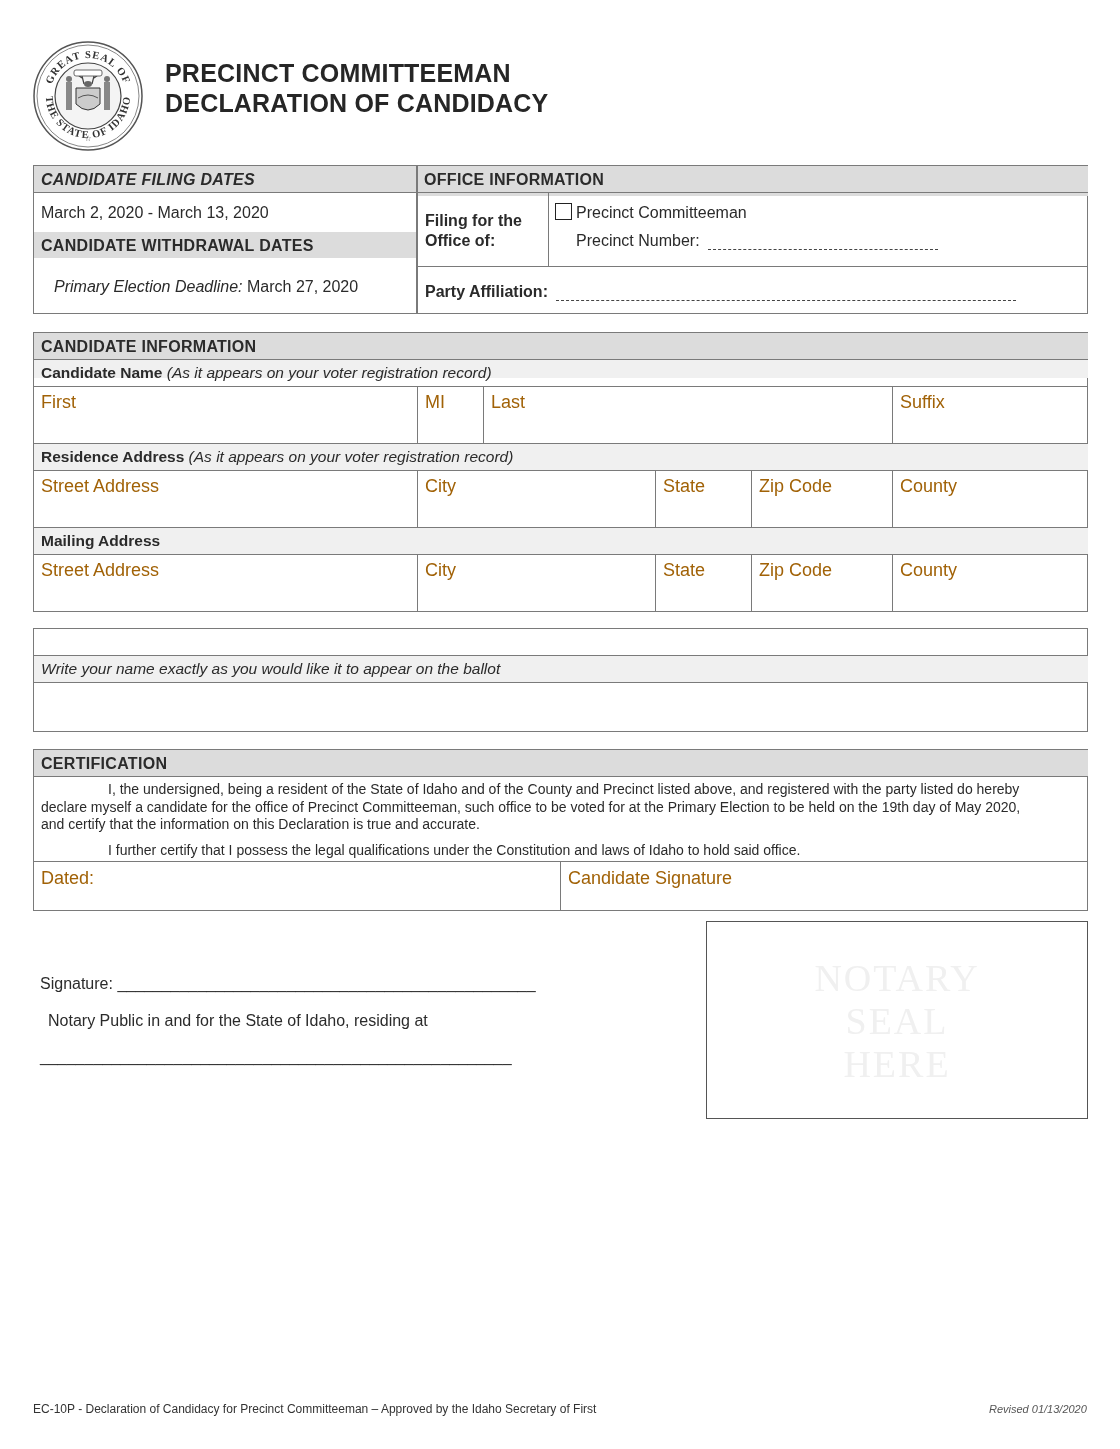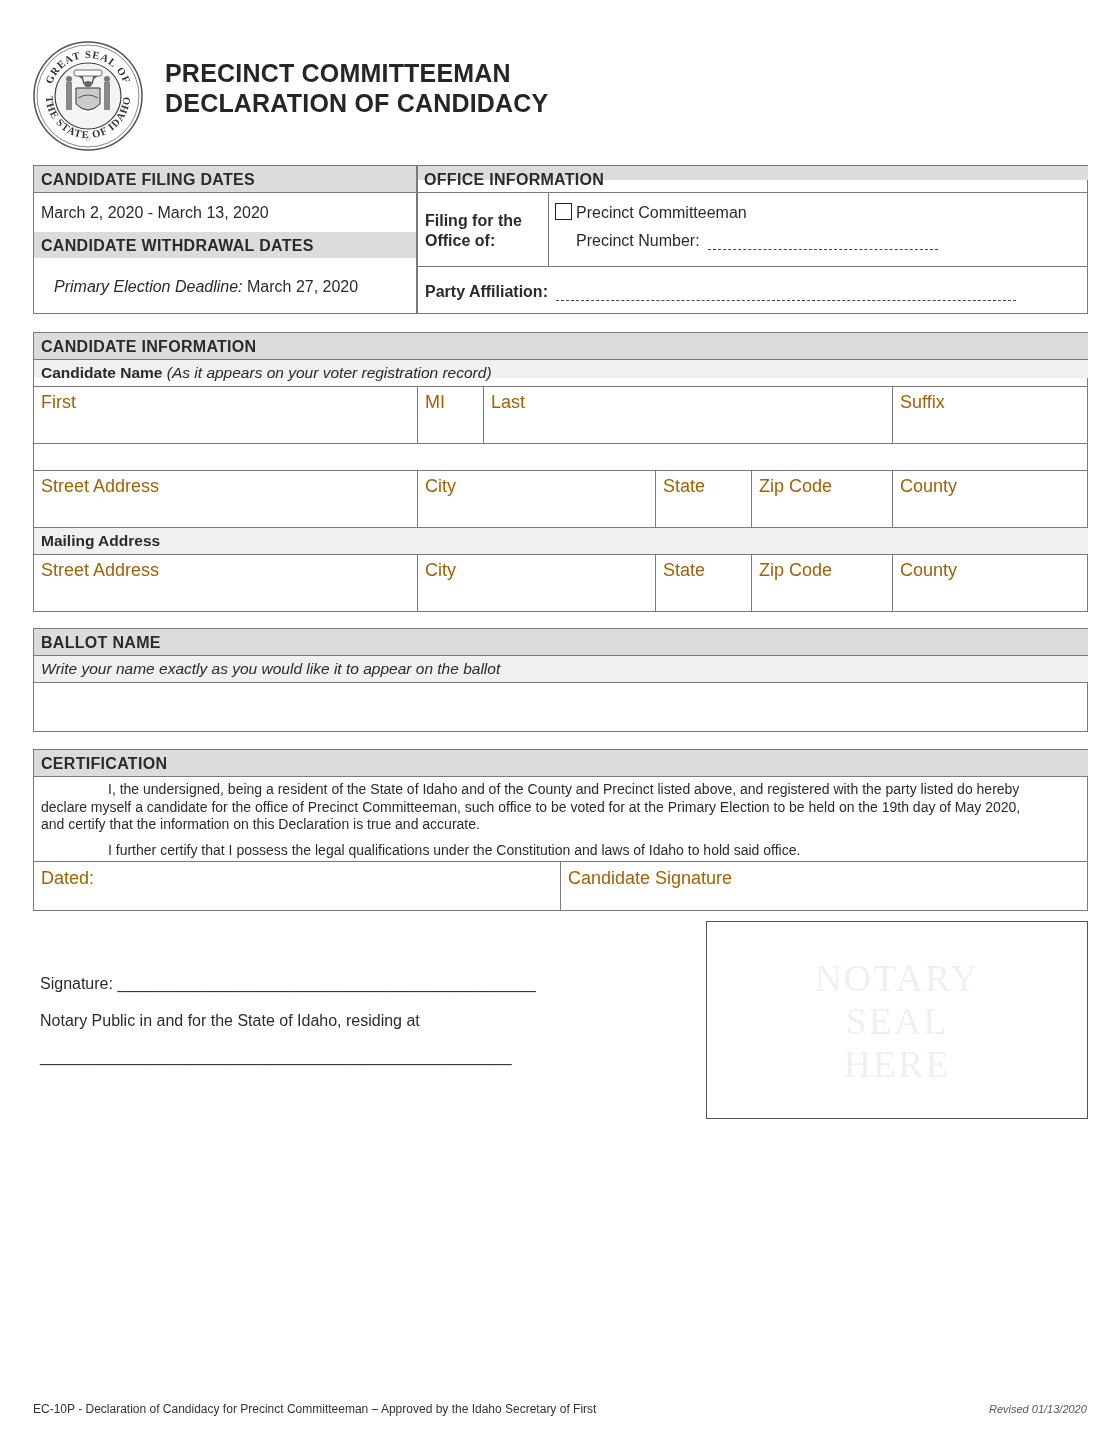--- a/index.html
+++ b/index.html
@@ -64,25 +64,25 @@
   </svg>
 </div>
 
 <div class="abs title">
   <div>PRECINCT COMMITTEEMAN</div>
   <div>DECLARATION OF CANDIDACY</div>
 </div>
 
 <div class="abs box" style="left:33px; top:165px; width:1055px; height:149px;">
 
-  <div class="abs hdr" style="left:0; top:0; width:382px; height:26px;">
+  <div class="abs hdr" style="left:0; top:0; width:382px; height:26px;font-style:italic;">
     <span class="txt" style="left:7px; top:5px;">CANDIDATE FILING DATES</span>
   </div>
 
-  <div class="abs hdr" style="left:383px; top:0; width:671px; height:14px;">
+  <div class="abs hdr" style="left:383px; top:0; width:671px; height:30px;">
     <span class="txt" style="left:7px; top:5px;">OFFICE INFORMATION</span>
   </div>
   <div class="line" style="left:0; top:26px; width:1054px; height:1px;"></div>
 
   <div class="line" style="left:382px; top:0; width:1.5px; height:147px;"></div>
 
   <span class="txt" style="left:7px; top:38px; font-size:16px;">March 2, 2020 - March 13, 2020</span>
   <div class="abs" style="left:0; top:66px; width:382px; height:26px; background:#dcdcdc;">
     <span class="txt b" style="left:7px; top:5px; font-size:16px; letter-spacing:0.3px;">CANDIDATE WITHDRAWAL DATES</span>
   </div>
@@ -133,20 +133,23 @@
   <div class="line" style="left:449px; top:54px; width:1px; height:56px;"></div>
   <div class="abs" style="left:450px; top:54px; width:408px; height:56px;">
     <span class="txt small" style="left:7px; top:5px;">Last</span>
   </div>
   <div class="line" style="left:858px; top:54px; width:1px; height:56px;"></div>
   <div class="abs" style="left:859px; top:54px; width:195px; height:56px;">
     <span class="txt small" style="left:7px; top:5px;">Suffix</span>
   </div>
   <div class="line" style="left:0; top:110px; width:1054px; height:1px;"></div>
 
+  <div class="abs subhdr" style="left:0; top:111px; width:1054px; height:26px;">
+    <span class="txt" style="left:7px; top:4px;"><span class="b">Residence Address</span> <span class="it">(As it appears on your voter registration record)</span></span>
+  </div>
   <div class="line" style="left:0; top:137px; width:1054px; height:1px;"></div>
 
   <div class="abs" style="left:0; top:138px; width:383px; height:56px;">
     <span class="txt small" style="left:7px; top:5px;">Street Address</span>
   </div>
   <div class="line" style="left:383px; top:138px; width:1px; height:56px;"></div>
   <div class="abs" style="left:384px; top:138px; width:237px; height:56px;">
     <span class="txt small" style="left:7px; top:5px;">City</span>
   </div>
   <div class="line" style="left:621px; top:138px; width:1px; height:56px;"></div>
@@ -183,23 +186,20 @@
   <div class="abs" style="left:718px; top:222px; width:140px; height:56px;">
     <span class="txt small" style="left:7px; top:5px;">Zip Code</span>
   </div>
   <div class="line" style="left:858px; top:222px; width:1px; height:56px;"></div>
   <div class="abs" style="left:859px; top:222px; width:195px; height:56px;">
     <span class="txt small" style="left:7px; top:5px;">County</span>
   </div>
 </div>
 
 <div class="abs box" style="left:33px; top:628px; width:1055px; height:104px;">
-  <div class="abs hdr" style="left:0; top:0; width:1054px; height:26px;">
-    <span class="txt" style="left:7px; top:5px;">BALLOT NAME</span>
-  </div>
   <div class="line" style="left:0; top:26px; width:1054px; height:1px;"></div>
   <div class="abs subhdr" style="left:0; top:27px; width:1054px; height:26px;padding-left:36px;">
     <span class="txt it" style="left:7px; top:4px;">Write your name exactly as you would like it to appear on the ballot</span>
   </div>
   <div class="line" style="left:0; top:53px; width:1054px; height:1px;"></div>
   <div class="abs" style="left:0; top:54px; width:1054px; height:48px;">
     <span class="txt" style="left:7px; top:14px; font-size:15px;"></span>
   </div>
 </div>
 
@@ -221,21 +221,21 @@
     <span class="txt small" style="left:7px; top:6px;">Dated:</span>
   </div>
   <div class="line" style="left:526px; top:112px; width:1px; height:48px;"></div>
   <div class="abs" style="left:527px; top:112px; width:527px; height:48px;">
     <span class="txt small" style="left:7px; top:6px;">Candidate Signature</span>
   </div>
 </div>
 
 <div class="abs" style="left:40px; top:938px; width:660px; height:180px; font-size:16px; color:#2b2b2b;">
   <div class="txt" style="left:0; top:37px;">Signature: _______________________________________________</div>
-  <div class="txt" style="left:0; top:74px;">Notary Public in and for the State of Idaho, residing at</div>
+  <div class="txt" style="left:8px; top:74px;">Notary Public in and for the State of Idaho, residing at</div>
   <div class="txt" style="left:0; top:110px;">_____________________________________________________</div>
 </div>
 
 <div class="abs notary-box" style="left:706px; top:921px; width:382px; height:198px;">
   <div class="abs notary-wm" style="left:0; top:35px; width:380px;">
     <div>NOTARY</div>
     <div>SEAL</div>
     <div>HERE</div>
   </div>
 </div>

